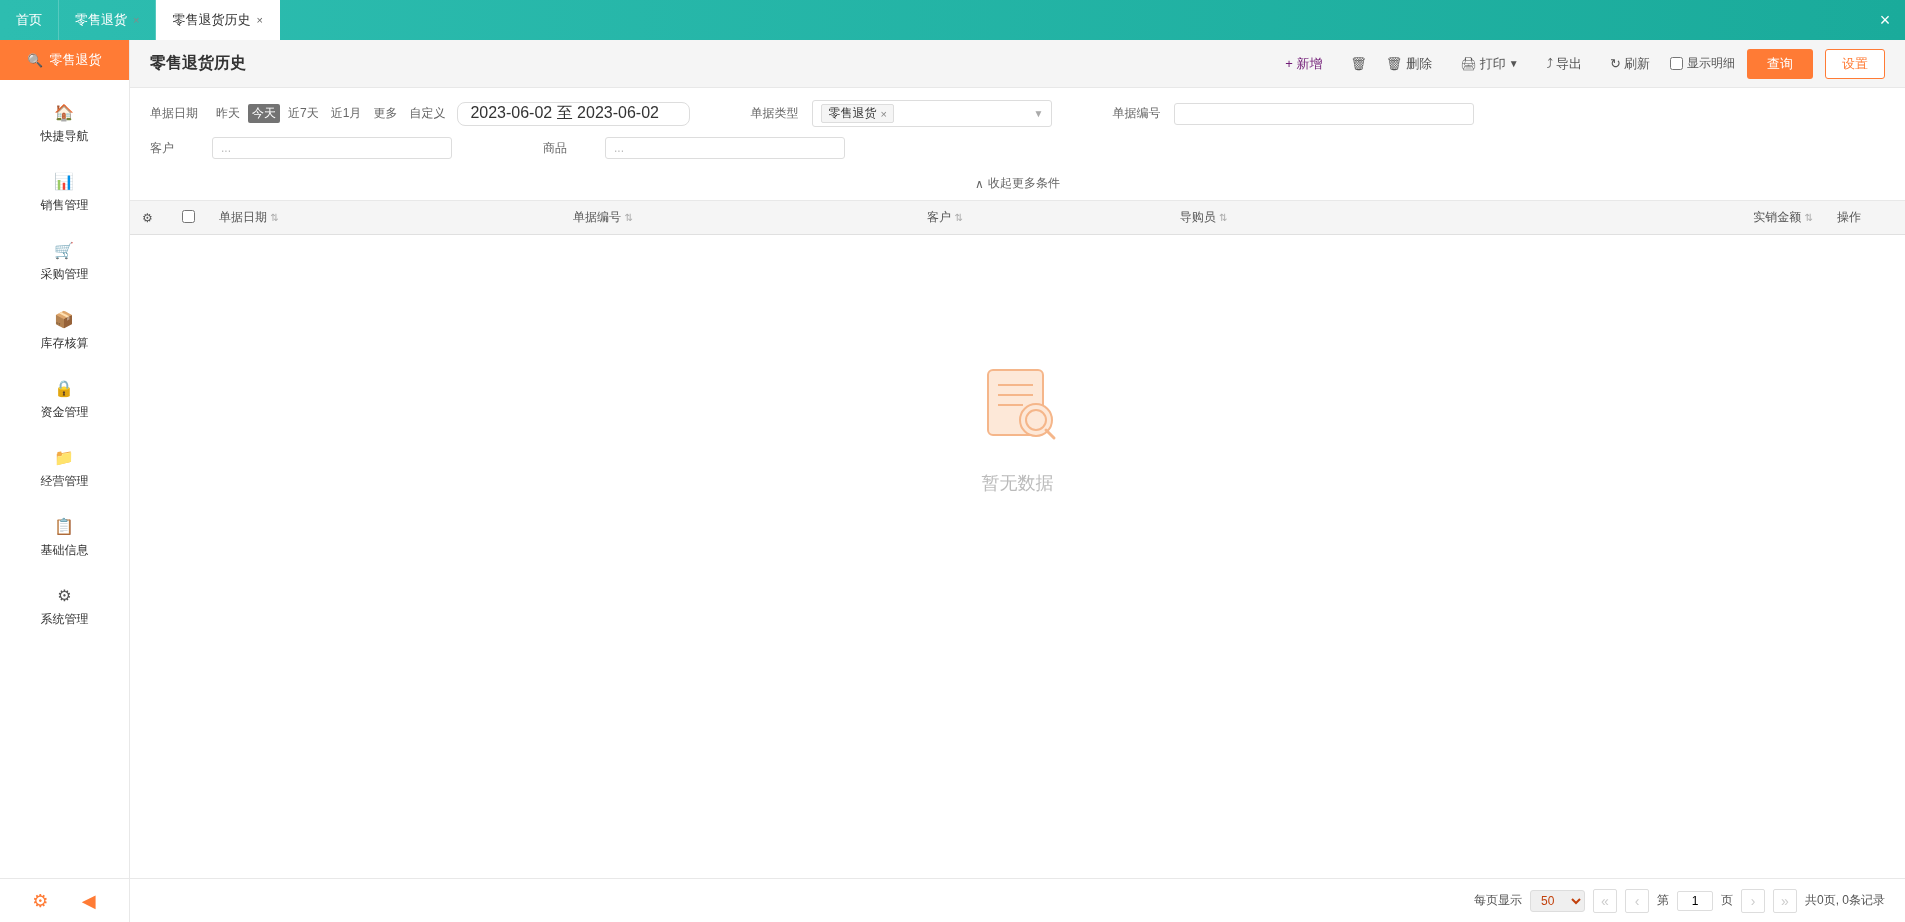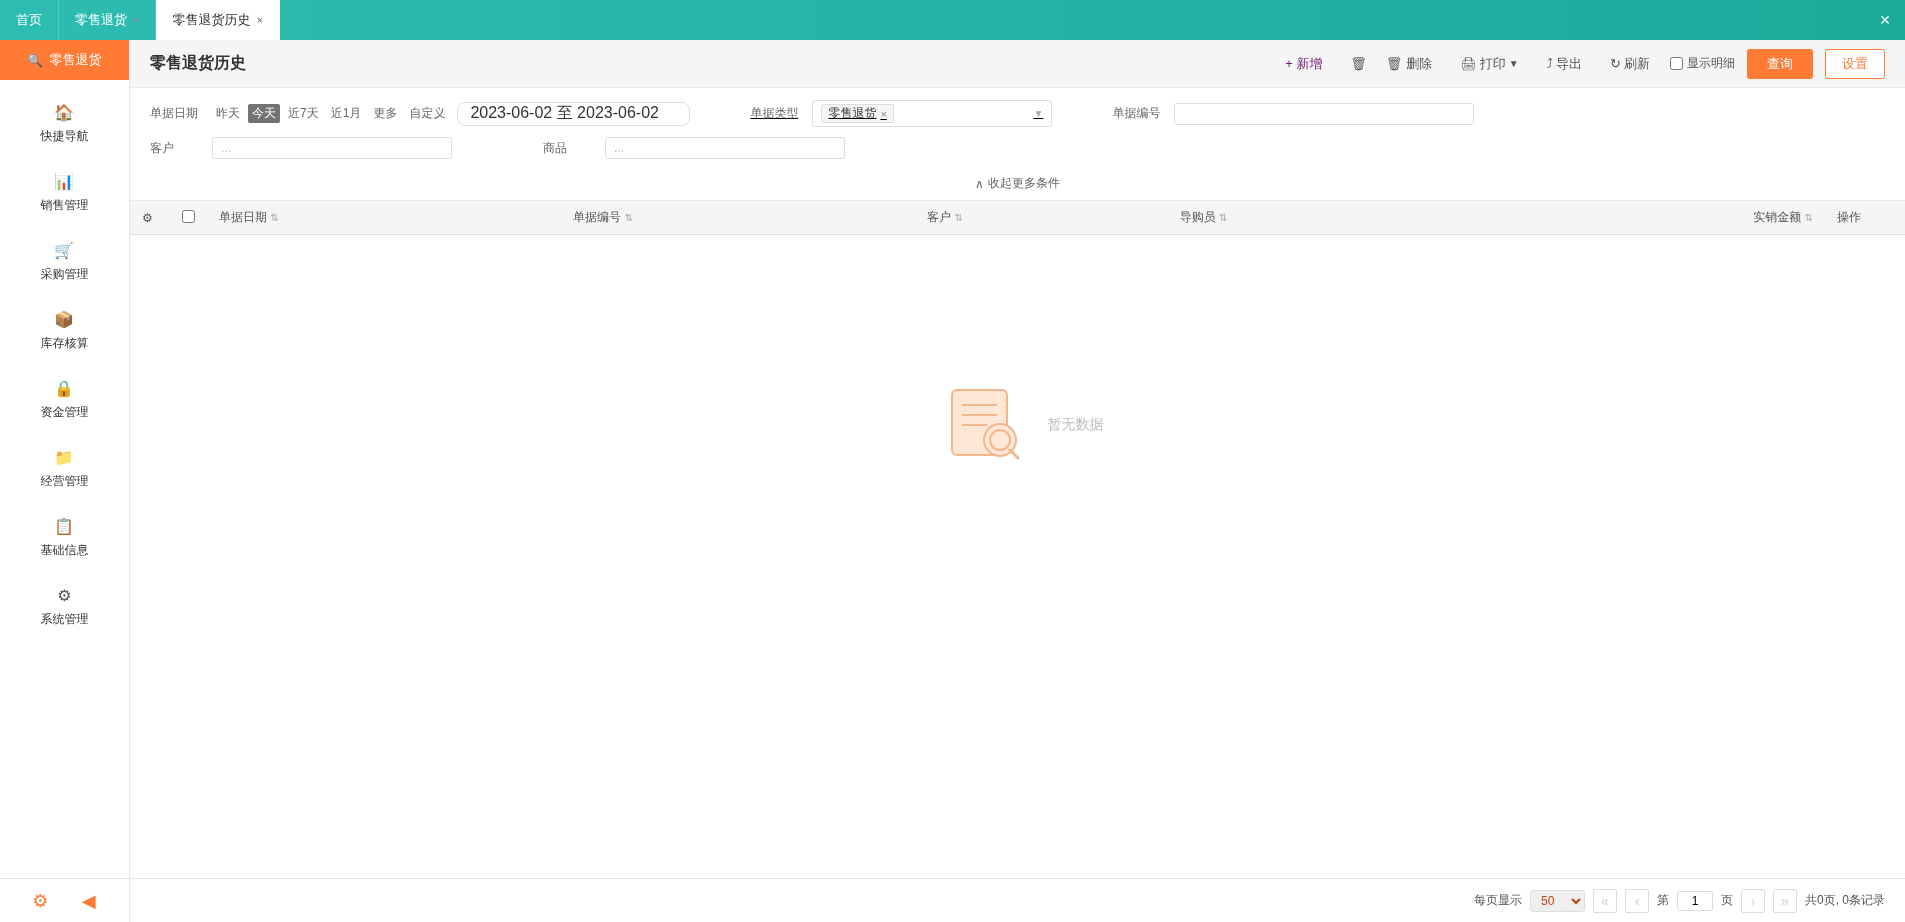--- a/index.html
+++ b/index.html
@@ -341,26 +341,26 @@
       width: 80px;
       text-align: right;
     }
     .th-amount {
       text-align: right;
     }
 
     
     .empty-state {
       display: flex;
-      flex-direction: row;
+      flex-direction: column;
       align-items: center;
       justify-content: center;
       height: 380px;
       color: #bbb;
-      font-size: 14px;
+      font-size: 18px;
       gap: 16px;
     }
     .empty-icon {
       width: 100px;
       height: 100px;
     }
 
     
     .pagination-bar {
       height: 44px;
@@ -522,21 +522,21 @@
             <span class="date-opt">昨天</span>
             <span class="date-opt active">今天</span>
             <span class="date-opt">近7天</span>
             <span class="date-opt">近1月</span>
             <span class="date-opt">更多</span>
             <span class="date-opt">自定义</span>
           </div>
           <input class="date-range" type="text" readonly="" value="2023-06-02 至 2023-06-02" style="">
         </div>
 
-        <div class="filter-item" style="margin-left:40px;text-decoration:underline;">
+        <div class="filter-item" style="margin-left:40px;">
           <span class="filter-label">单据类型</span>
           <div class="filter-select" style="min-width:240px;">
             <span class="filter-tag">
               <span>零售退货</span>
               <span class="tag-close">×</span>
             </span>
             <span style="flex:1;"></span>
             <span style="font-size:10px; color:#aaa;">▼</span>
           </div>
         </div>

